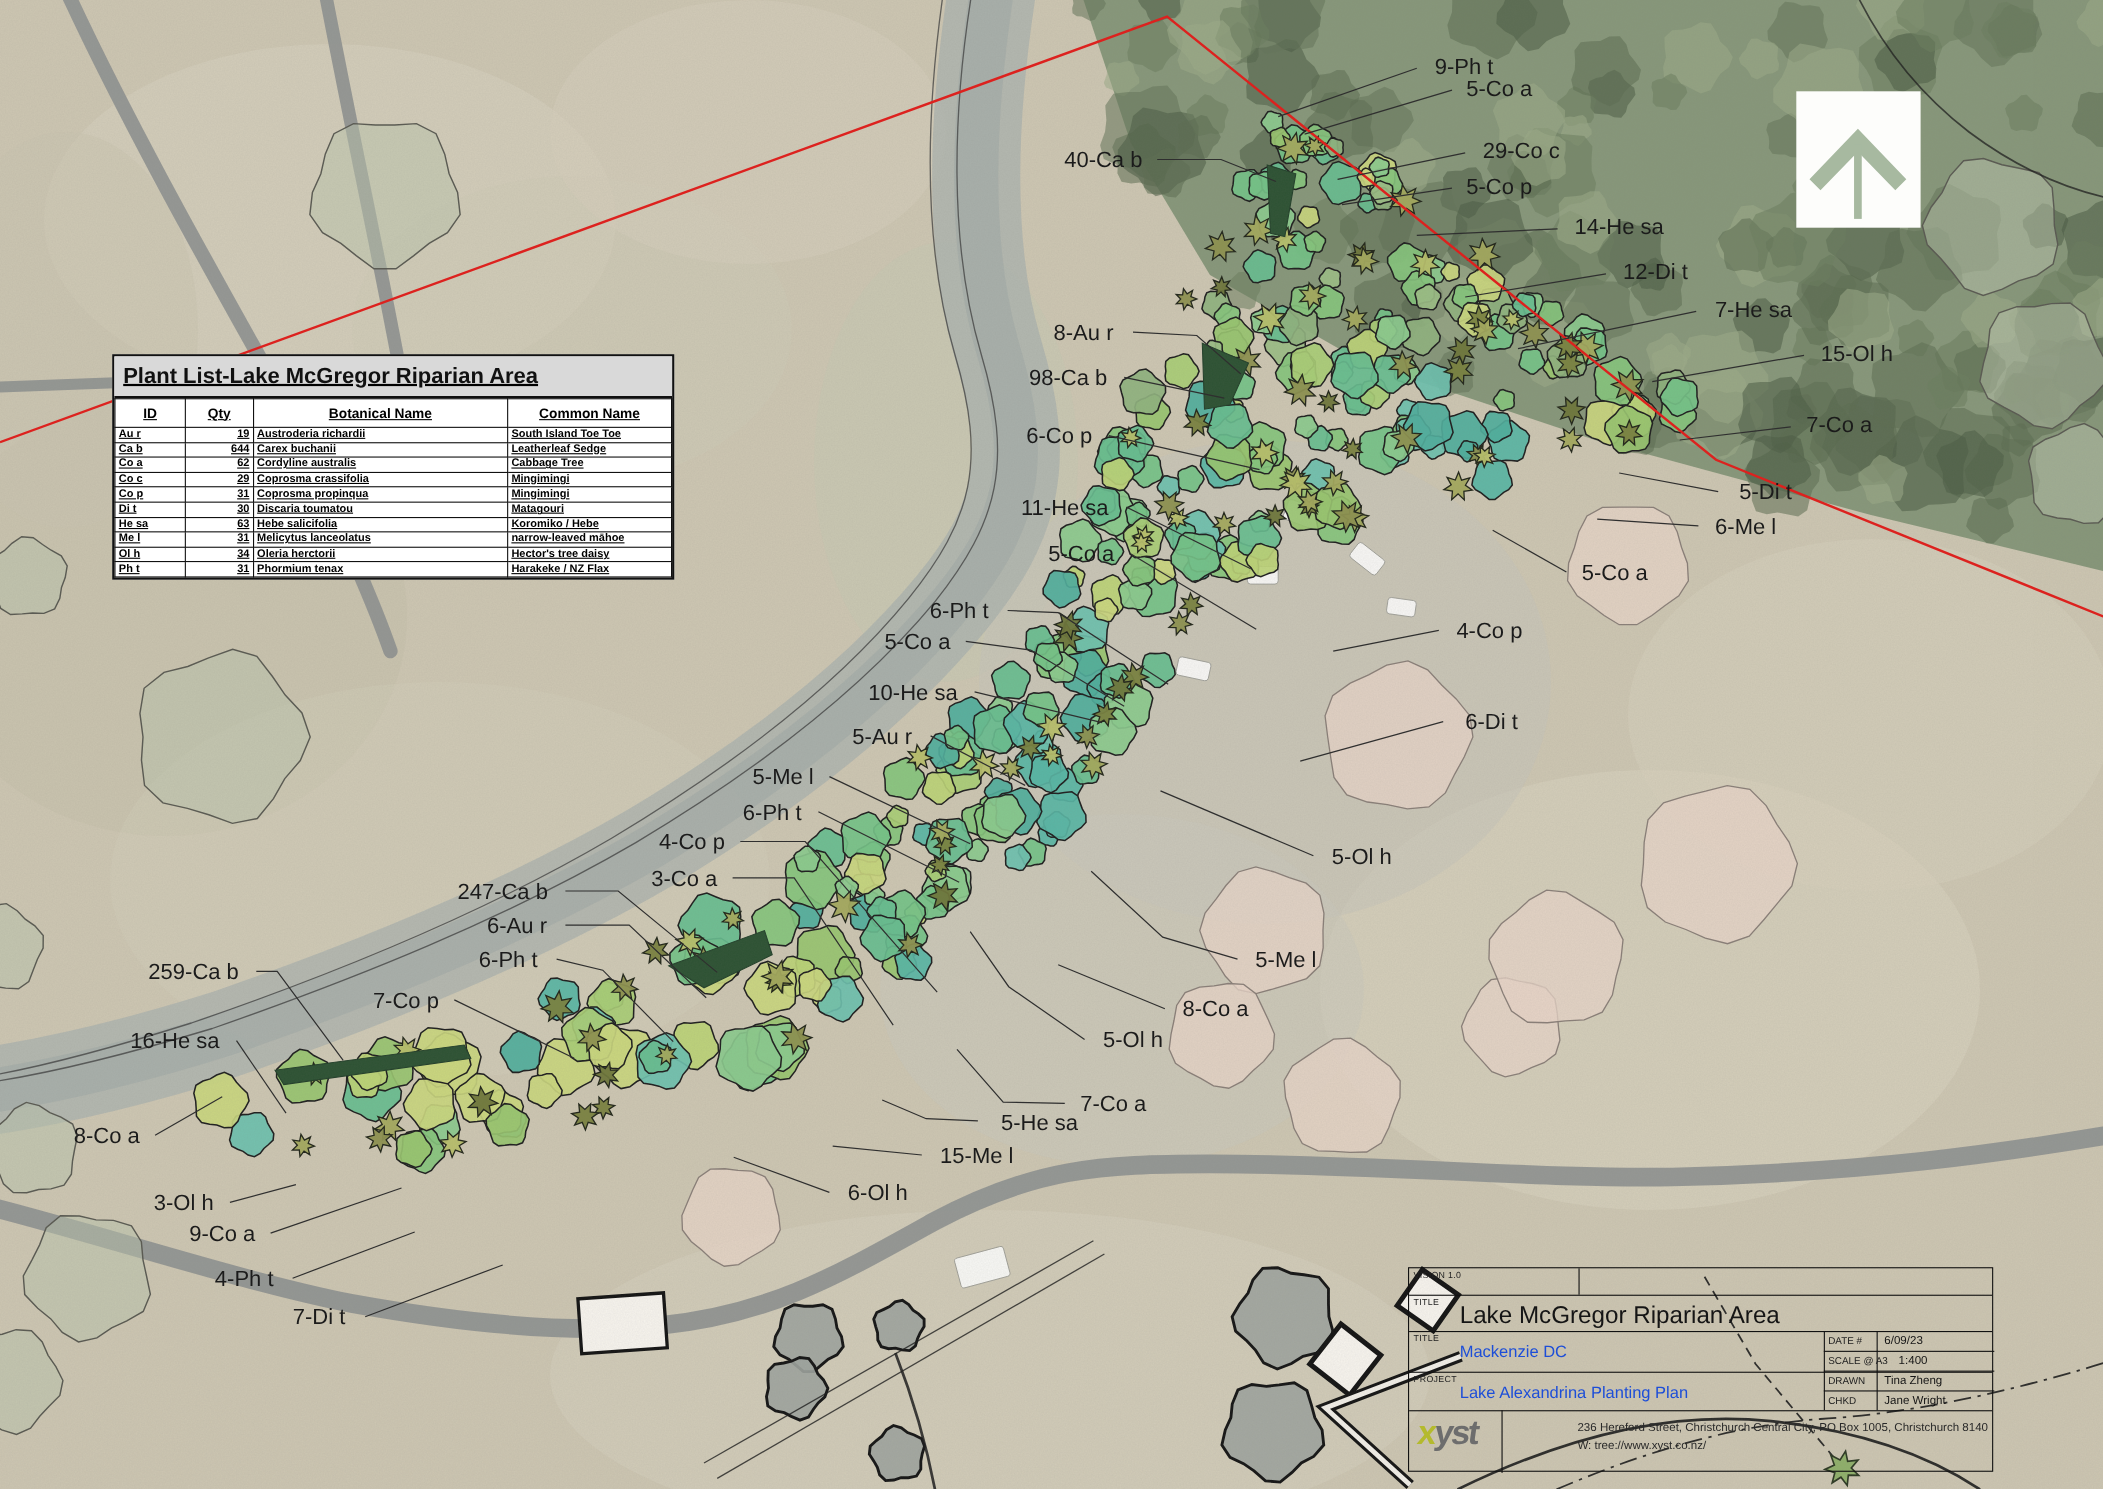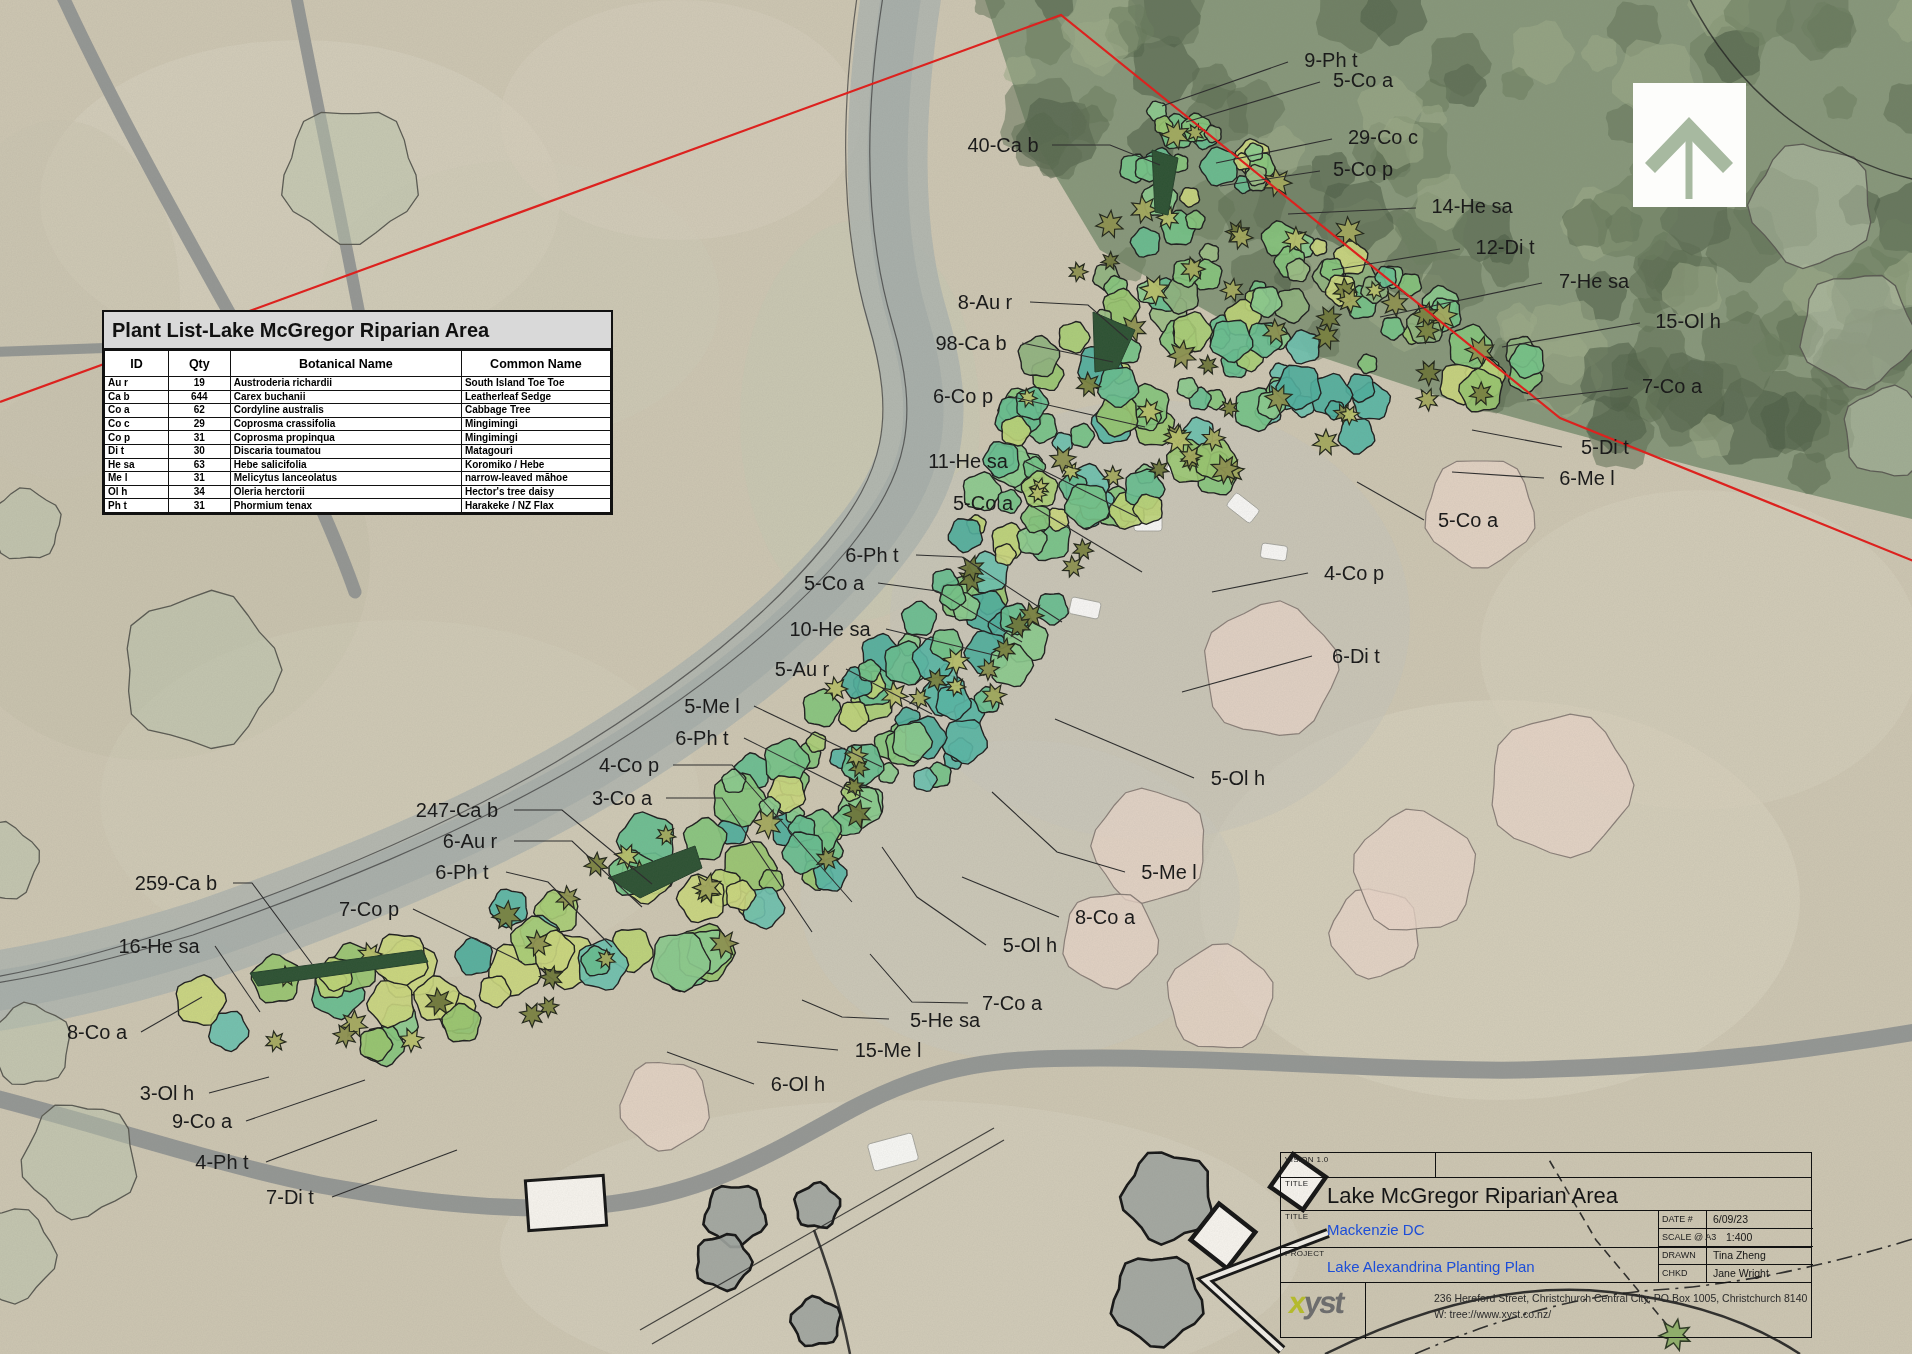--- a/index.html
+++ b/index.html
@@ -2,31 +2,31 @@
 <html><head>
 <meta charset="utf-8">
 <style>
   html,body{margin:0;padding:0;background:#888;}
   #stage{position:relative;width:1912px;height:1354px;overflow:hidden;
          font-family:"Liberation Sans",sans-serif;background:#cdc6b2;}
   #plan-svg{position:absolute;left:0;top:0;}
   .lbl{font:20px "Liberation Sans",sans-serif;fill:#1b1b1b;text-anchor:middle;}
 
   
-  .plant-table{position:absolute;left:102px;top:310px;width:511px;
-               border:2px solid #111;background:#fff;box-sizing:border-box;}
+  .plant-table{position:absolute;left:102px;top:322px;width:511px;
+               border:2px solid #111;background:#fff;box-sizing:border-box;text-decoration:underline;}
   .pt-title{background:#d9d9d9;font-weight:bold;font-size:20px;color:#111;
             padding:7px 8px 6px 8px;border-bottom:2px solid #111;}
   .plant-table table{border-collapse:collapse;width:100%;table-layout:fixed;}
   .plant-table th{font-size:12.5px;font-weight:bold;border:1px solid #111;height:25px;padding:0;}
   .plant-table td{font-size:10px;font-weight:bold;border:1px solid #111;height:12.6px;
                   padding:0 3px;line-height:1;white-space:nowrap;overflow:hidden;}
   .plant-table th:nth-child(1){width:62px}.plant-table th:nth-child(2){width:60px}
   .plant-table th:nth-child(3){width:227px}.plant-table th:nth-child(4){width:146px}
-  .plant-table td.c1{text-align:center;}
+  .plant-table td.c1{text-align:right;}
 
   
   .tb{position:absolute;left:1280px;top:1152px;width:532px;height:186px;
       border:1.5px solid #111;box-sizing:border-box;color:#111;}
   .tb-hl{position:absolute;left:0;width:100%;border-top:1.2px solid #111;height:0;}
   .tb-vl{position:absolute;width:0;border-left:1.2px solid #111;}
   .tb div{box-sizing:border-box;}
   .tb-s{position:absolute;font-size:8px;letter-spacing:.3px;color:#222;}
   .tb-title{position:absolute;font-size:22px;color:#151515;}
   .tb-med{position:absolute;font-size:15px;color:#1d4ed8;}

